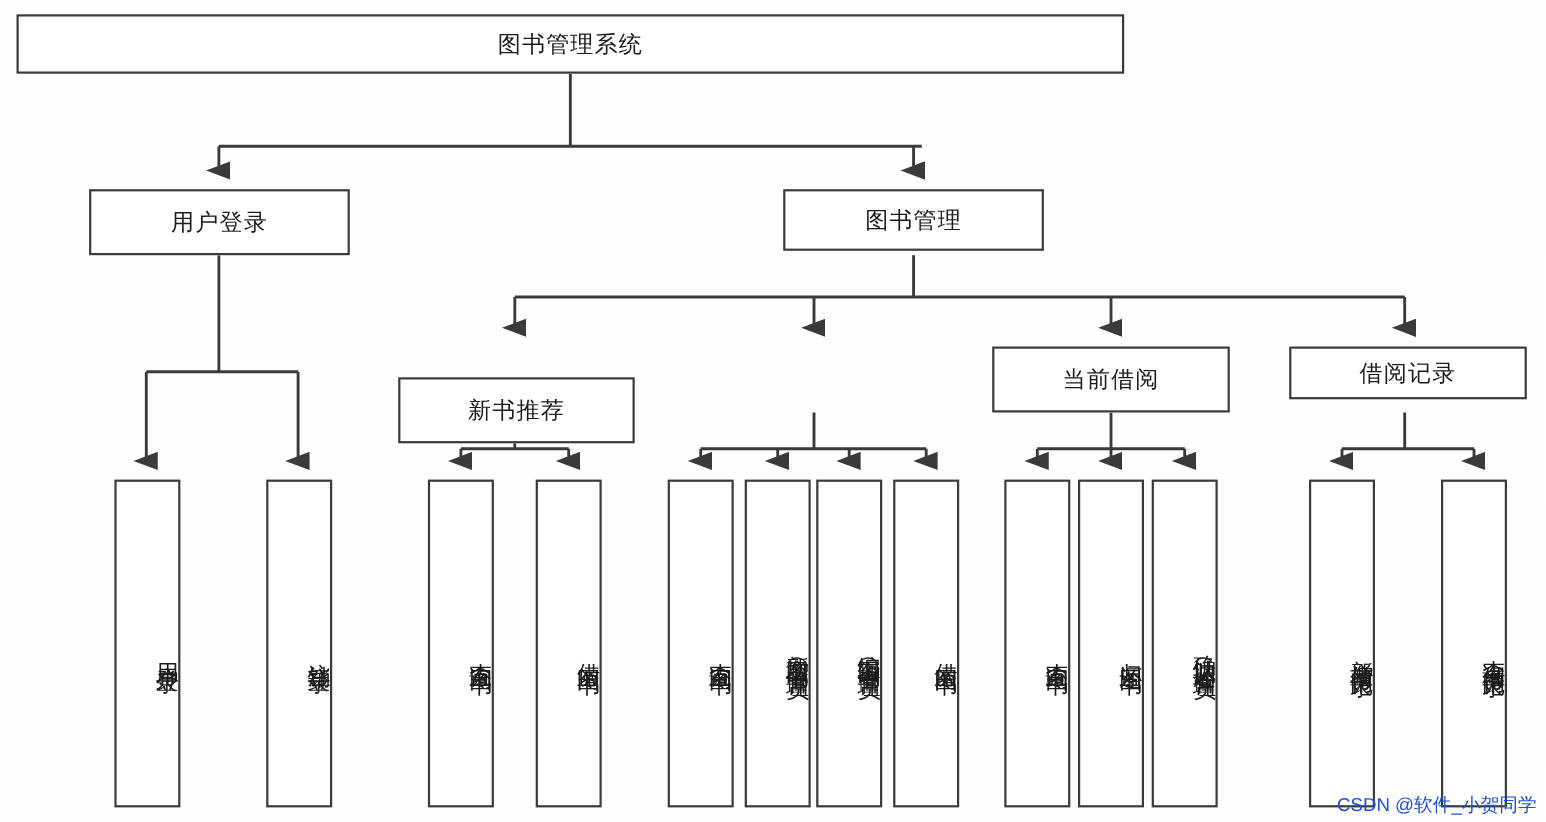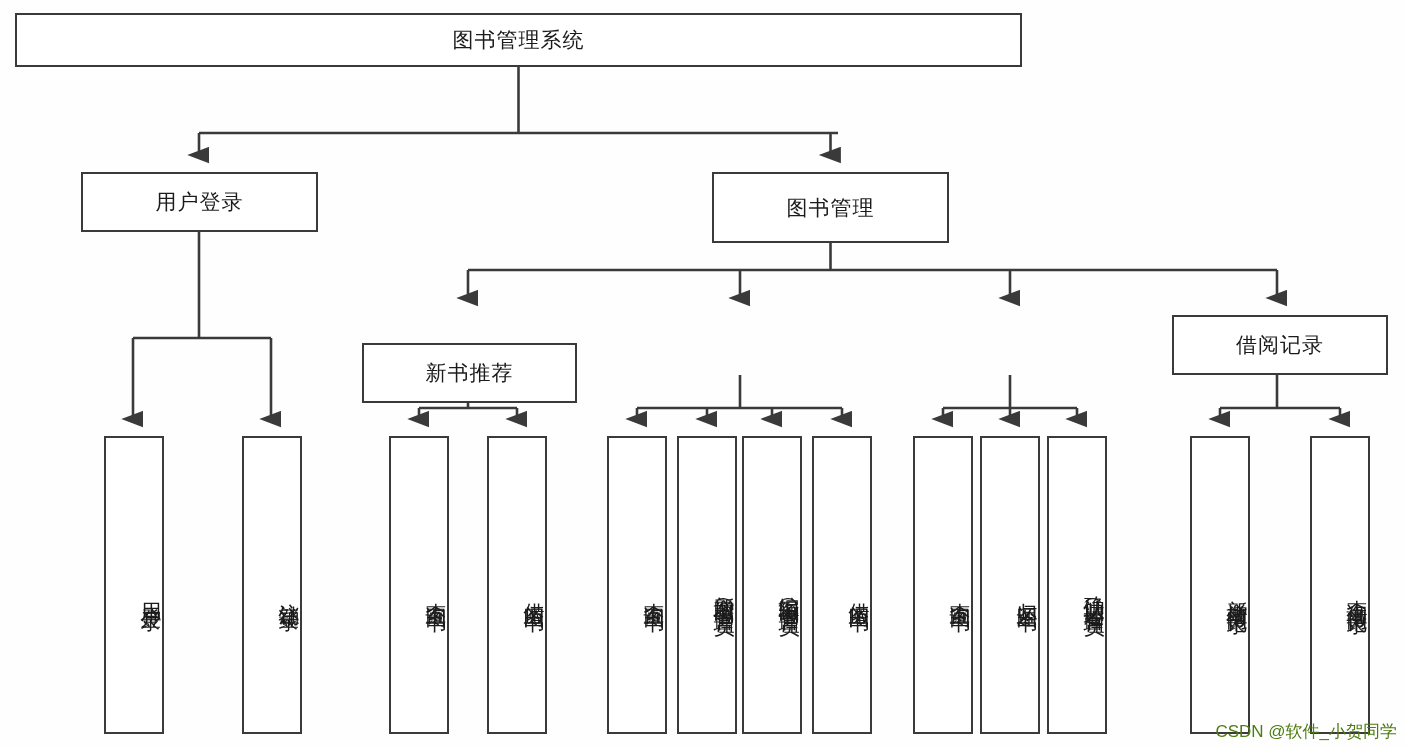--- a/index.html
+++ b/index.html
@@ -45,21 +45,21 @@
     padding-top: 14px;
     font-size: 21px;
     letter-spacing: 3px;
     line-height: 1;
   }
   #watermark {
     position: absolute;
     right: 8px;
     bottom: 4px;
     font-size: 17px;
-    color: #4d7c0f;
+    color: #1d4ed8;
     white-space: nowrap;
     font-family: "Liberation Sans", "DejaVu Sans", sans-serif;
     text-align: center;
   }
 </style>
 </head>
 <body>
 
 <div id="canvas">
 
@@ -109,24 +109,25 @@
       <path d="M1277,375 L1277,408"></path>
       <path d="M1220,408 L1340,408"></path>
       <path d="M1220,408 L1220,419" marker-end="url(#arrow)"></path>
       <path d="M1340,408 L1340,419" marker-end="url(#arrow)"></path>
     </g>
   </svg>
 
   <div class="node h" style="left: 15px; top: 13px; width: 1007px; height: 54px;">图书管理系统</div>
 
   <div class="node h" style="left: 81px; top: 172px; width: 237px; height: 60px;">用户登录</div>
-  <div class="node h" style="left: 712px; top: 172px; width: 237px; height: 71px;">图书管理</div>
+  <div class="node h" style="left: 712px; top: 172px; width: 237px; height: 56px;">图书管理</div>
 
   <div class="node h" style="left: 362px; top: 315px; width: 215px; height: 60px; margin-top: 28px;">新书推荐</div>
-  <div class="node h" style="left: 1172px; top: 315px; width: 216px; height: 60px;">借阅记录</div>
+  <div class="node h" style="left: 902px; top: 315px; width: 216px; height: 60px;">当前借阅</div>
+  <div class="node h" style="left: 1172px; top: 315px; width: 216px; height: 48px;">借阅记录</div>
 
   <div class="node v" style="left: 104px; top: 436px; width: 60px; height: 298px;">用户登录</div>
   <div class="node v" style="left: 242px; top: 436px; width: 60px; height: 298px;">注销登录</div>
   <div class="node v" style="left: 389px; top: 436px; width: 60px; height: 298px;">查询图书</div>
   <div class="node v" style="left: 487px; top: 436px; width: 60px; height: 298px;">借阅图书</div>
   <div class="node v" style="left: 607px; top: 436px; width: 60px; height: 298px;">查询图书</div>
   <div class="node v" style="left: 677px; top: 436px; width: 60px; height: 298px;">新增图书（管理员）</div>
   <div class="node v" style="left: 742px; top: 436px; width: 60px; height: 298px;">编辑图书（管理员）</div>
   <div class="node v" style="left: 812px; top: 436px; width: 60px; height: 298px;">借阅图书</div>
   <div class="node v" style="left: 913px; top: 436px; width: 60px; height: 298px;">查询图书</div>

